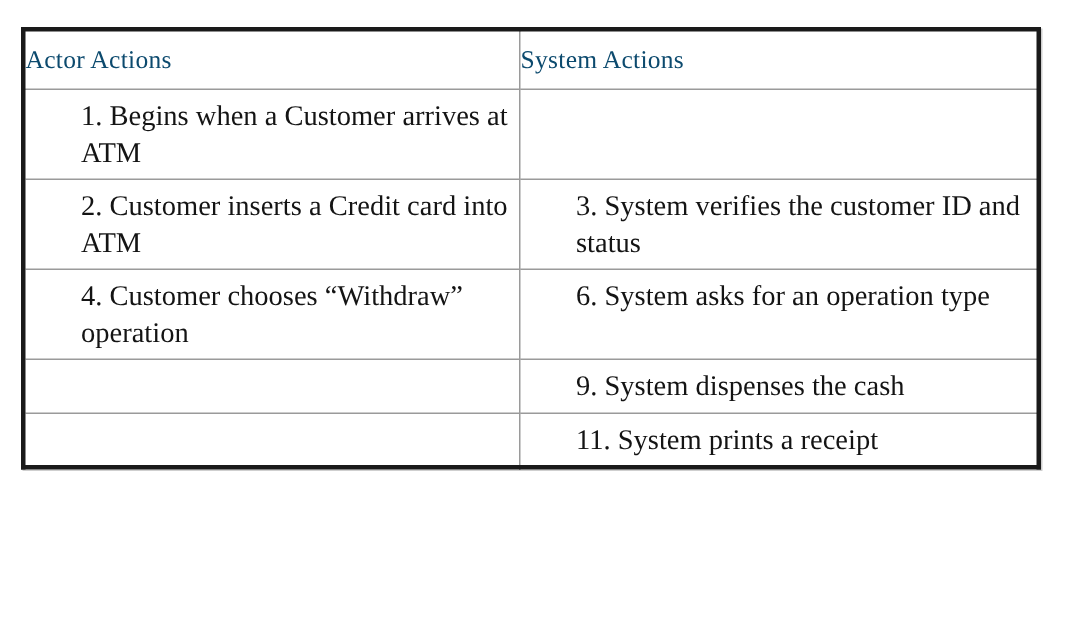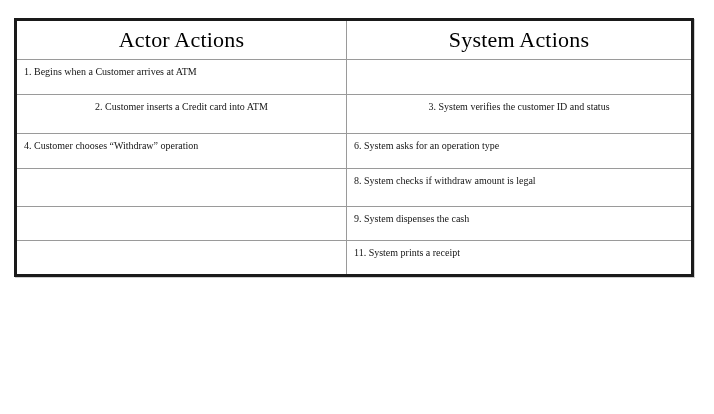--- a/index.html
+++ b/index.html
@@ -44,46 +44,47 @@
   .usecase-table td {
     border: 1px solid #9a9a9a;
     padding: 0;
     vertical-align: top;
     background: #ffffff;
   }
 
   
   .usecase-table thead th {
     height: 38px;
-    text-align: center;
+    text-align: left;
     vertical-align: middle;
     font-weight: normal;
-    font-size: 22px;
+    font-size: 17px;
     letter-spacing: 0.2px;
-    color: #000000;
+    color: #0c4a6e;
   }
 
   .cell-text {
     display: block;
     padding: 5px 7px 4px 7px;
-    font-size: 10px;
+    font-size: 19px;
     line-height: 1.32;
     color: #141414;
     text-rendering: optimizeLegibility;
+    margin-left: 30px;
   }
 
   .cell-empty {
     display: block;
     padding: 5px 7px;
     min-height: 18px;
   }
 
   
   tr.r1 td { height: 34px; }
-  tr.r2 td { height: 38px; text-align: center; }
+  tr.r2 td { height: 38px; }
   tr.r3 td { height: 34px; }
   tr.r4 td { height: 34px; }
   tr.r5 td { height: 37px; }
   tr.r6 td { height: 33px; }
   tr.r7 td { height: 58px; }
   tr.r8 td { height: 33px; }
   tr.r9 td { height: 27px; }
 </style>
 </head>
 <body>
@@ -126,28 +127,20 @@
       <tr class="r3">
         <td>
           <span class="cell-text">4. Customer chooses  “Withdraw” operation</span>
         </td>
         <td>
           <span class="cell-text">6. System asks for an operation type</span>
         </td>
       </tr>
 
 
-      <tr class="r5">
-        <td>
-          <span class="cell-empty"></span>
-        </td>
-        <td>
-          <span class="cell-text">8. System checks if withdraw amount is legal</span>
-        </td>
-      </tr>
 
       <tr class="r6">
         <td>
           <span class="cell-empty"></span>
         </td>
         <td>
           <span class="cell-text">9. System dispenses the cash</span>
         </td>
       </tr>
 

